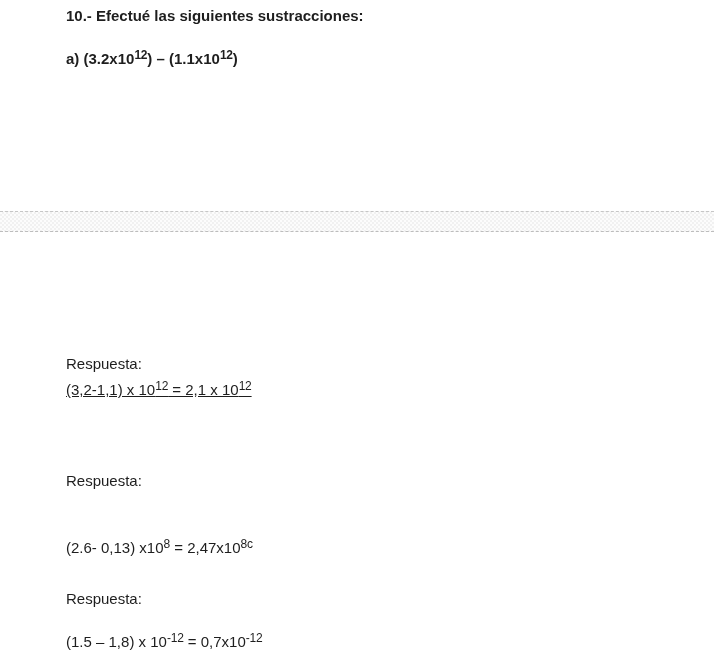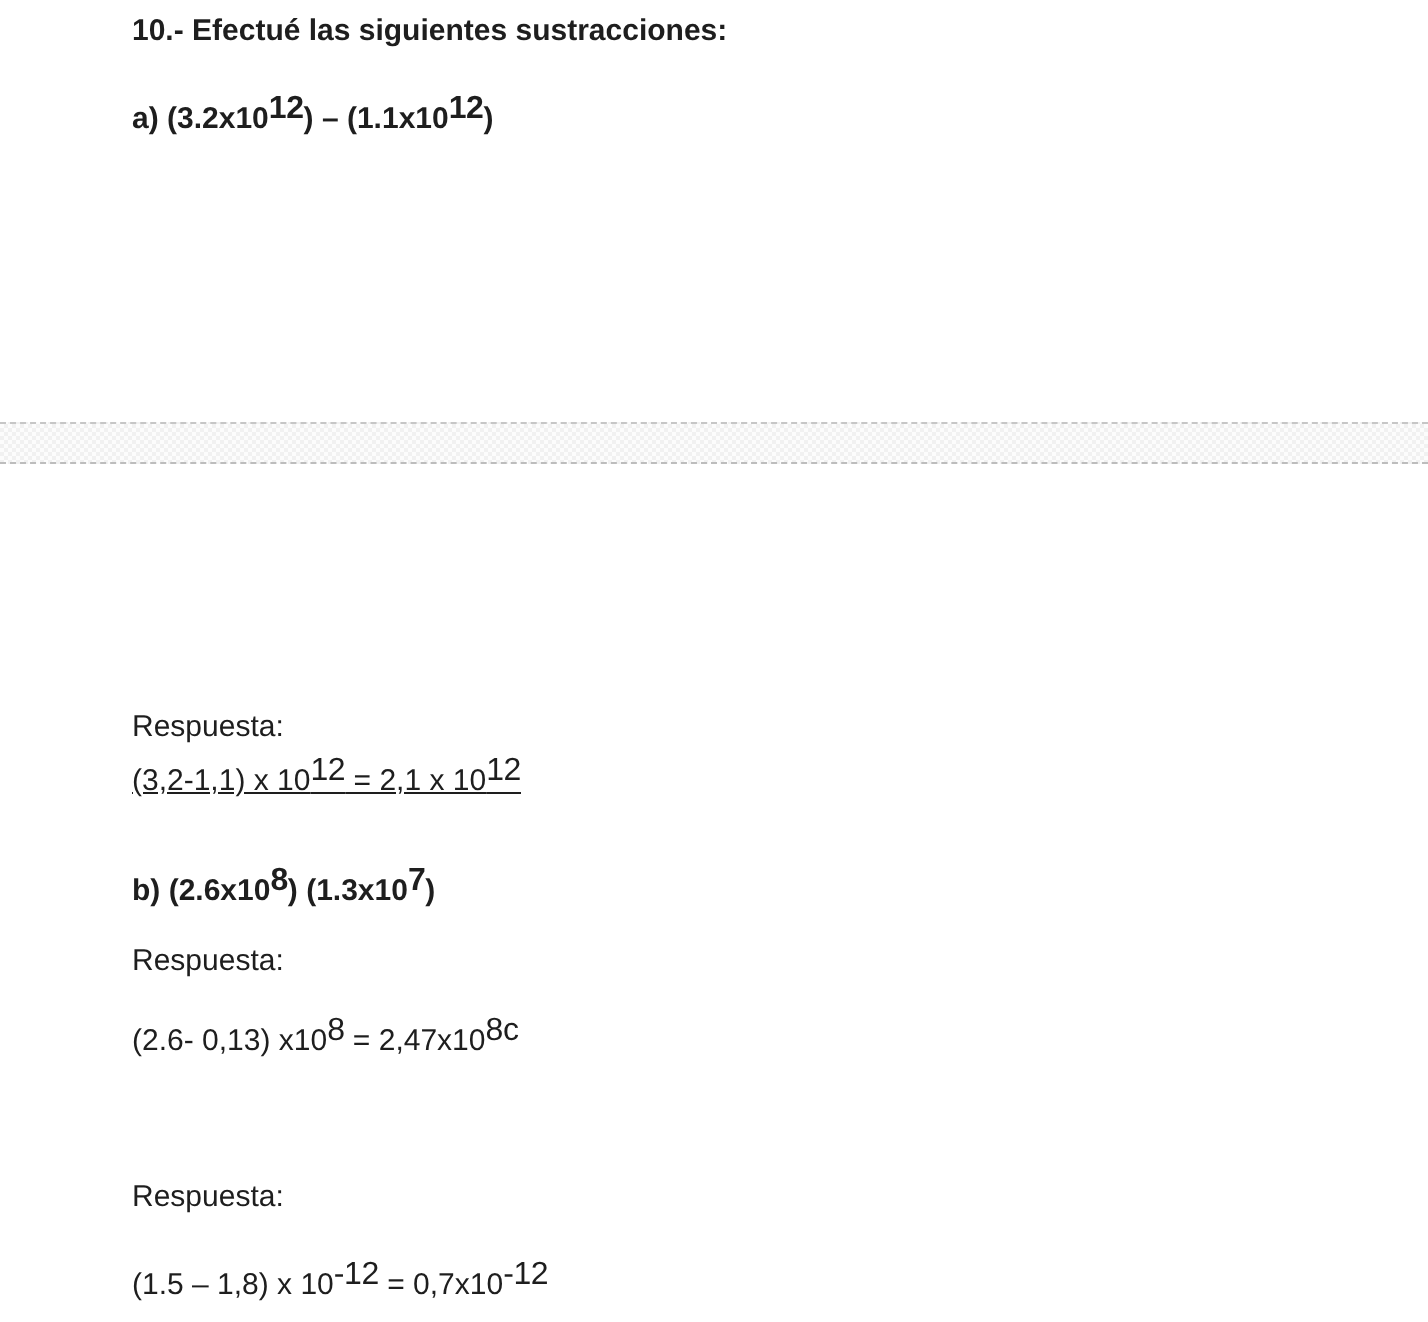--- a/index.html
+++ b/index.html
@@ -22,21 +22,21 @@
     position: absolute;
     left: 66px;
     height: 20px;
     line-height: 20px;
     font-size: 15px;
     white-space: nowrap;
     color: #1e1e1e;
   }
   .bold { font-weight: bold; }
   .sup {
-    font-size: 16px;
+    font-size: 12px;
     vertical-align: 5px;
     letter-spacing: -0.2px;
   }
   .page-break {
     position: absolute;
     left: 0;
     top: 211px;
     width: 714px;
     height: 19px;
     box-sizing: content-box;
@@ -49,41 +49,40 @@
     background-position: 0 0, 2px 2px;
     background-size: 4px 4px;
   }
   
   #ln-title      { top: 6px;  }
   #ln-ex-a       { top: 45px; }
   #ln-resp-a-lb  { top: 354px; }
   #ln-resp-a     { top: 376px; text-decoration: underline; }
   #ln-ex-b       { top: 431px; }
   #ln-resp-b-lb  { top: 471px; }
-  #ln-resp-b     { top: 506px; }
+  #ln-resp-b     { top: 534px; }
   #ln-ex-c       { top: 549px; }
   #ln-resp-c-lb  { top: 589px; }
   #ln-resp-c     { top: 628px; }
 </style>
 </head>
 <body>
 
 <div class="page">
 
   <div id="ln-title" class="line bold">10.- Efectué las siguientes sustracciones:</div>
 
   <div id="ln-ex-a" class="line bold"><span>a) (3.2x10</span><span class="sup">12</span><span>) – (1.1x10</span><span class="sup">12</span><span>)</span></div>
 
   <div class="page-break"></div>
 
   <div id="ln-resp-a-lb" class="line">Respuesta:</div>
 
   <div id="ln-resp-a" class="line"><span>(3,2-1,1) x 10</span><span class="sup">12</span><span> = 2,1 x 10</span><span class="sup">12</span></div>
 
-  <div id="ln-ex-b" class="line bold"><span>b) (2.6x10</span><span class="sup">8</span><span>) (1.3x10</span><span class="sup">7</span><span>)</span></div>
 
   <div id="ln-resp-b-lb" class="line">Respuesta:</div>
 
   <div id="ln-resp-b" class="line"><span>(2.6- 0,13) x10</span><span class="sup">8</span><span> = 2,47x10</span><span class="sup">8c</span></div>
 
 
   <div id="ln-resp-c-lb" class="line">Respuesta:</div>
 
   <div id="ln-resp-c" class="line"><span>(1.5 – 1,8) x 10</span><span class="sup">-12</span><span> = 0,7x10</span><span class="sup">-12</span></div>
 

